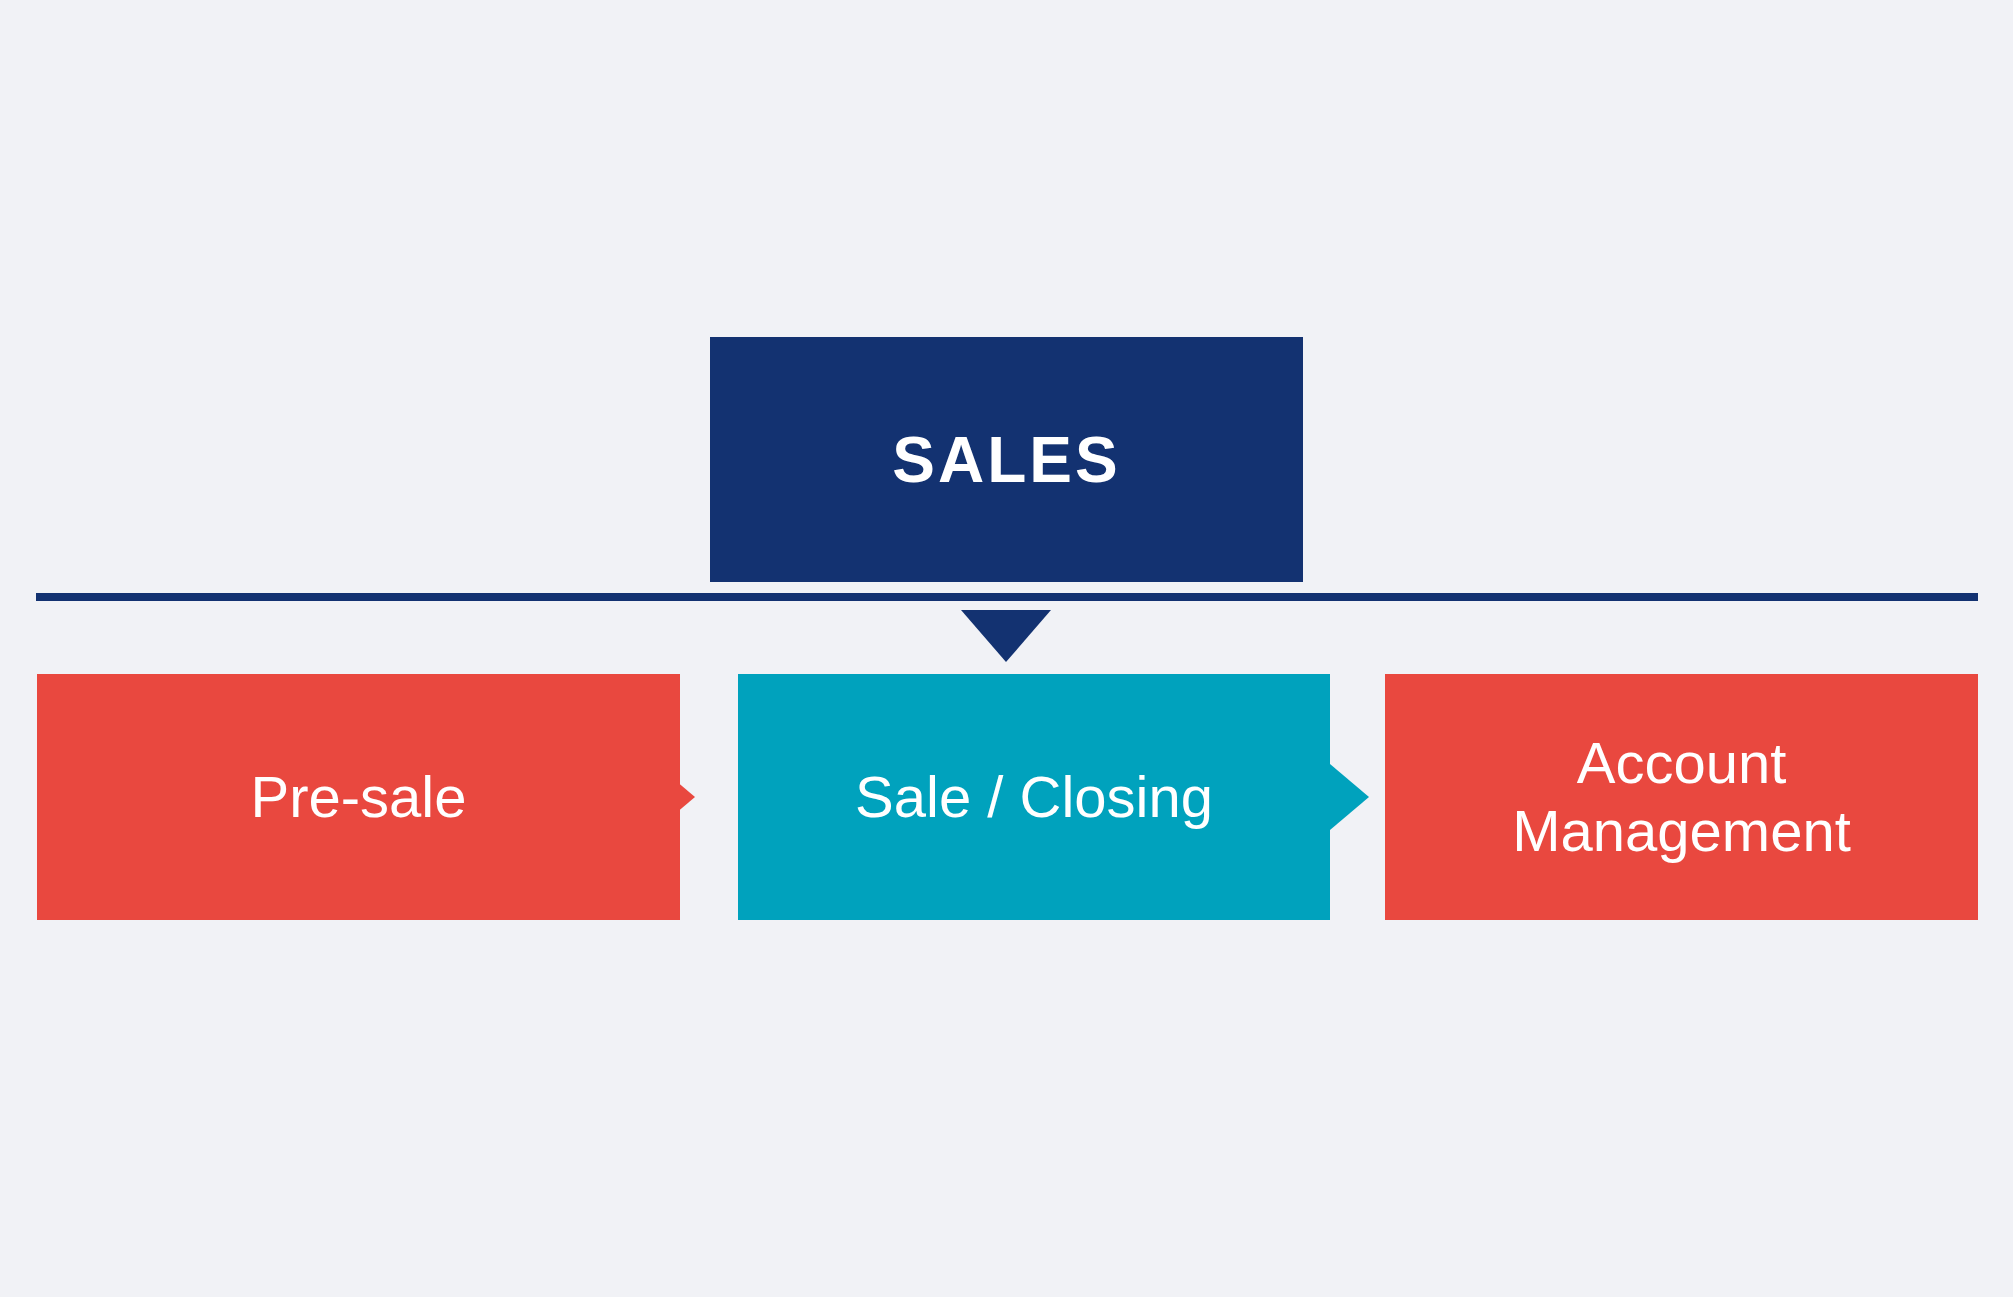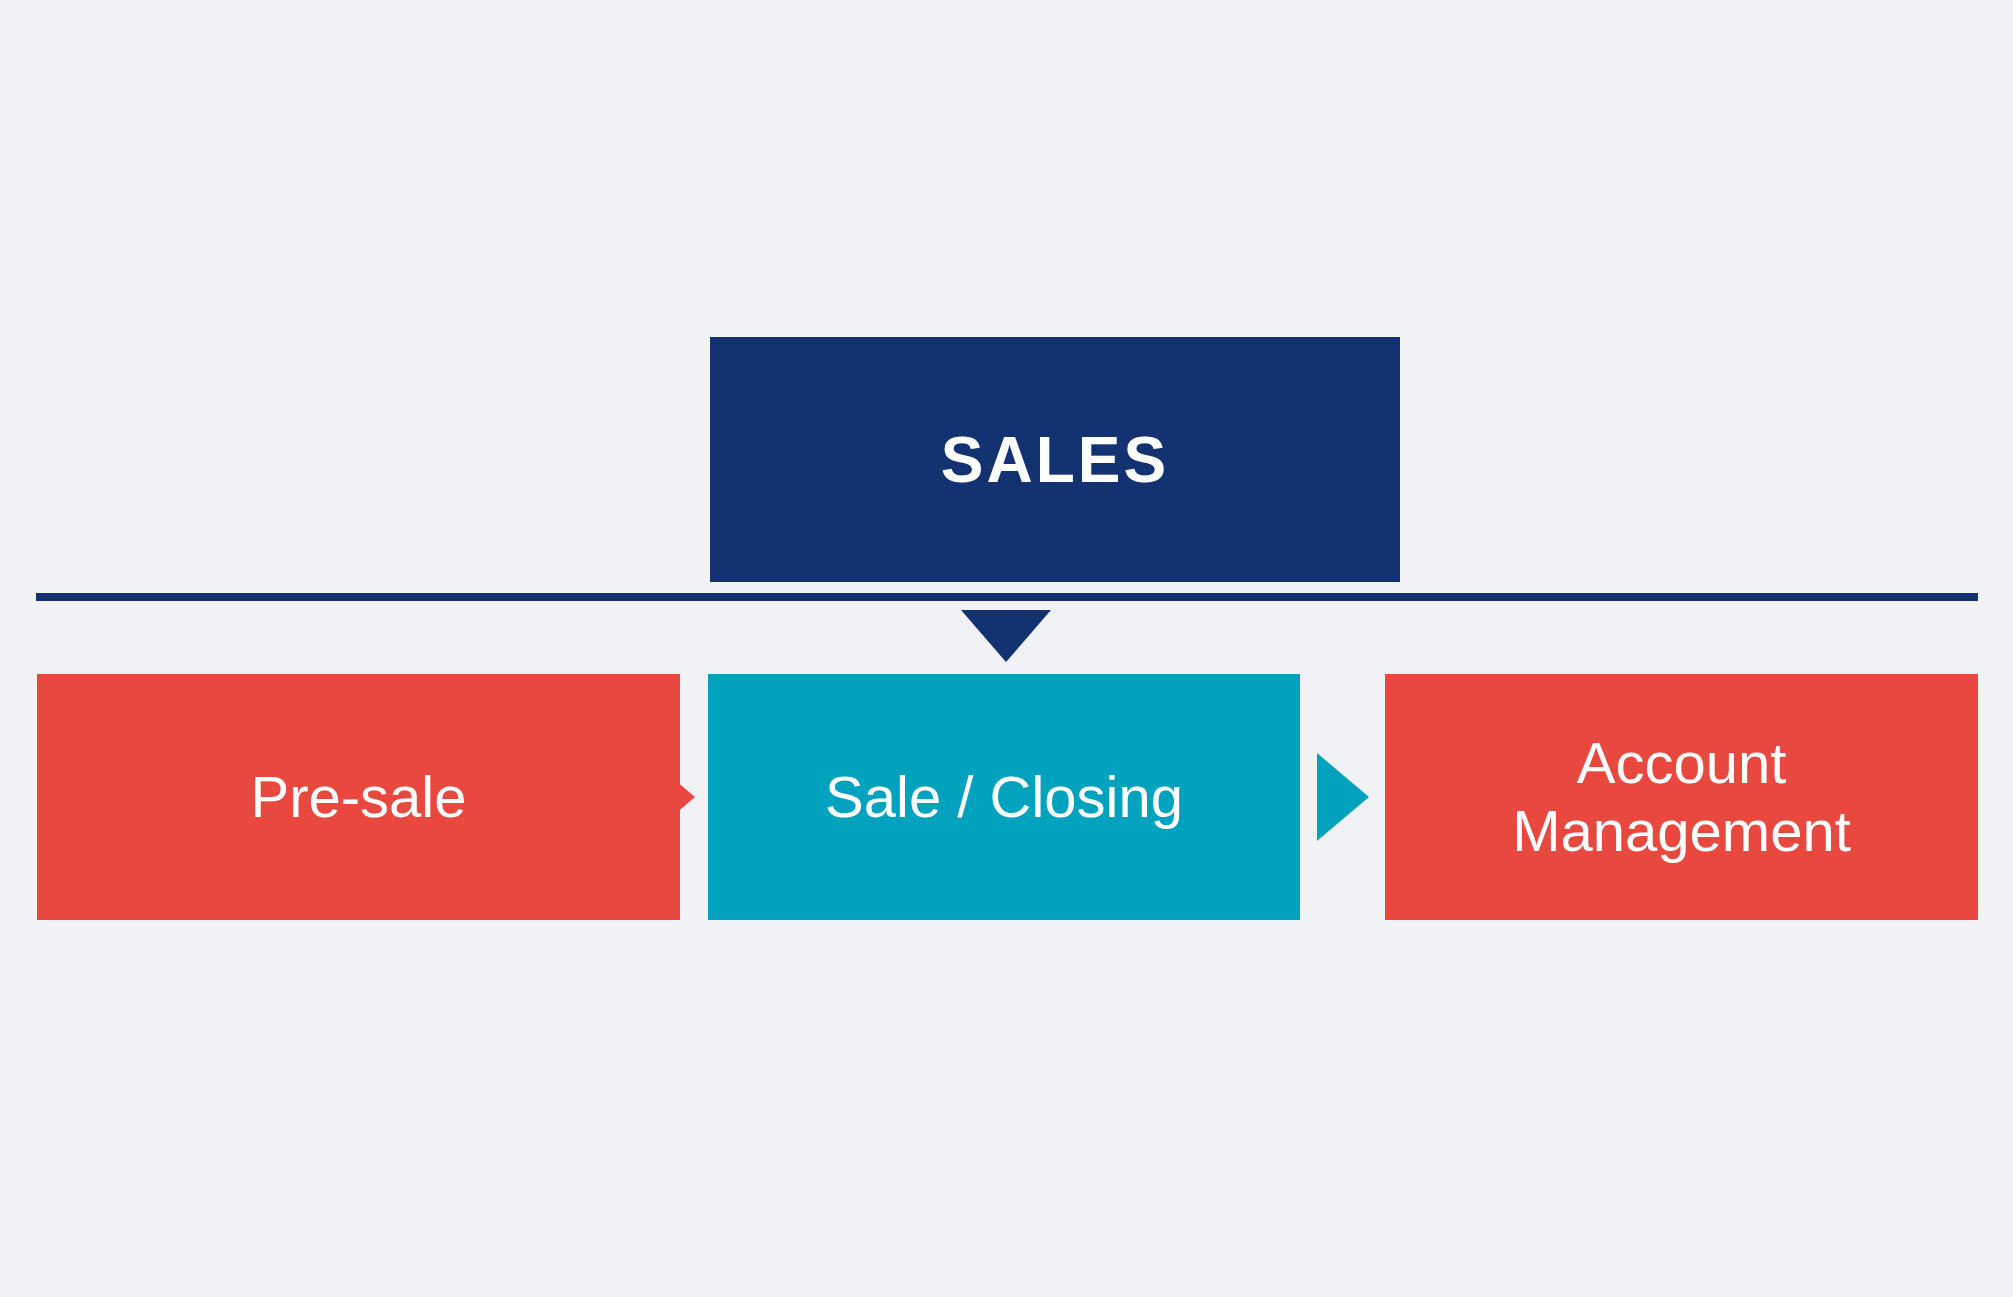--- a/index.html
+++ b/index.html
@@ -11,21 +11,21 @@
     width: 2013px;
     height: 1297px;
     background: #f1f2f6;
     overflow: hidden;
     font-family: "Liberation Sans", sans-serif;
   }
   .sales-box {
     position: absolute;
     left: 710px;
     top: 337px;
-    width: 690px;
+    width: 593px;
     height: 245px;
     display: flex;
     align-items: center;
     justify-content: center;
   }
   .sales-box .label {
     color: #ffffff;
     font-size: 64px;
     font-weight: 700;
     letter-spacing: 3px;
@@ -58,21 +58,21 @@
     justify-content: center;
     text-align: center;
   }
   .step .label {
     color: #ffffff;
     font-size: 58px;
     font-weight: 400;
     line-height: 1.18;
   }
   .step-1 { left: 37px;   width: 643px; }
-  .step-2 { left: 708px;  width: 592px; }
+  .step-2 { left: 738px;  width: 592px; }
   .step-3 { left: 1385px; width: 593px; }
   .tri-right {
     position: absolute;
     top: 753px;
     width: 0;
     height: 0;
     border-top: 44px solid transparent;
     border-bottom: 44px solid transparent;
     border-left: 52px solid #e9483f;
   }

